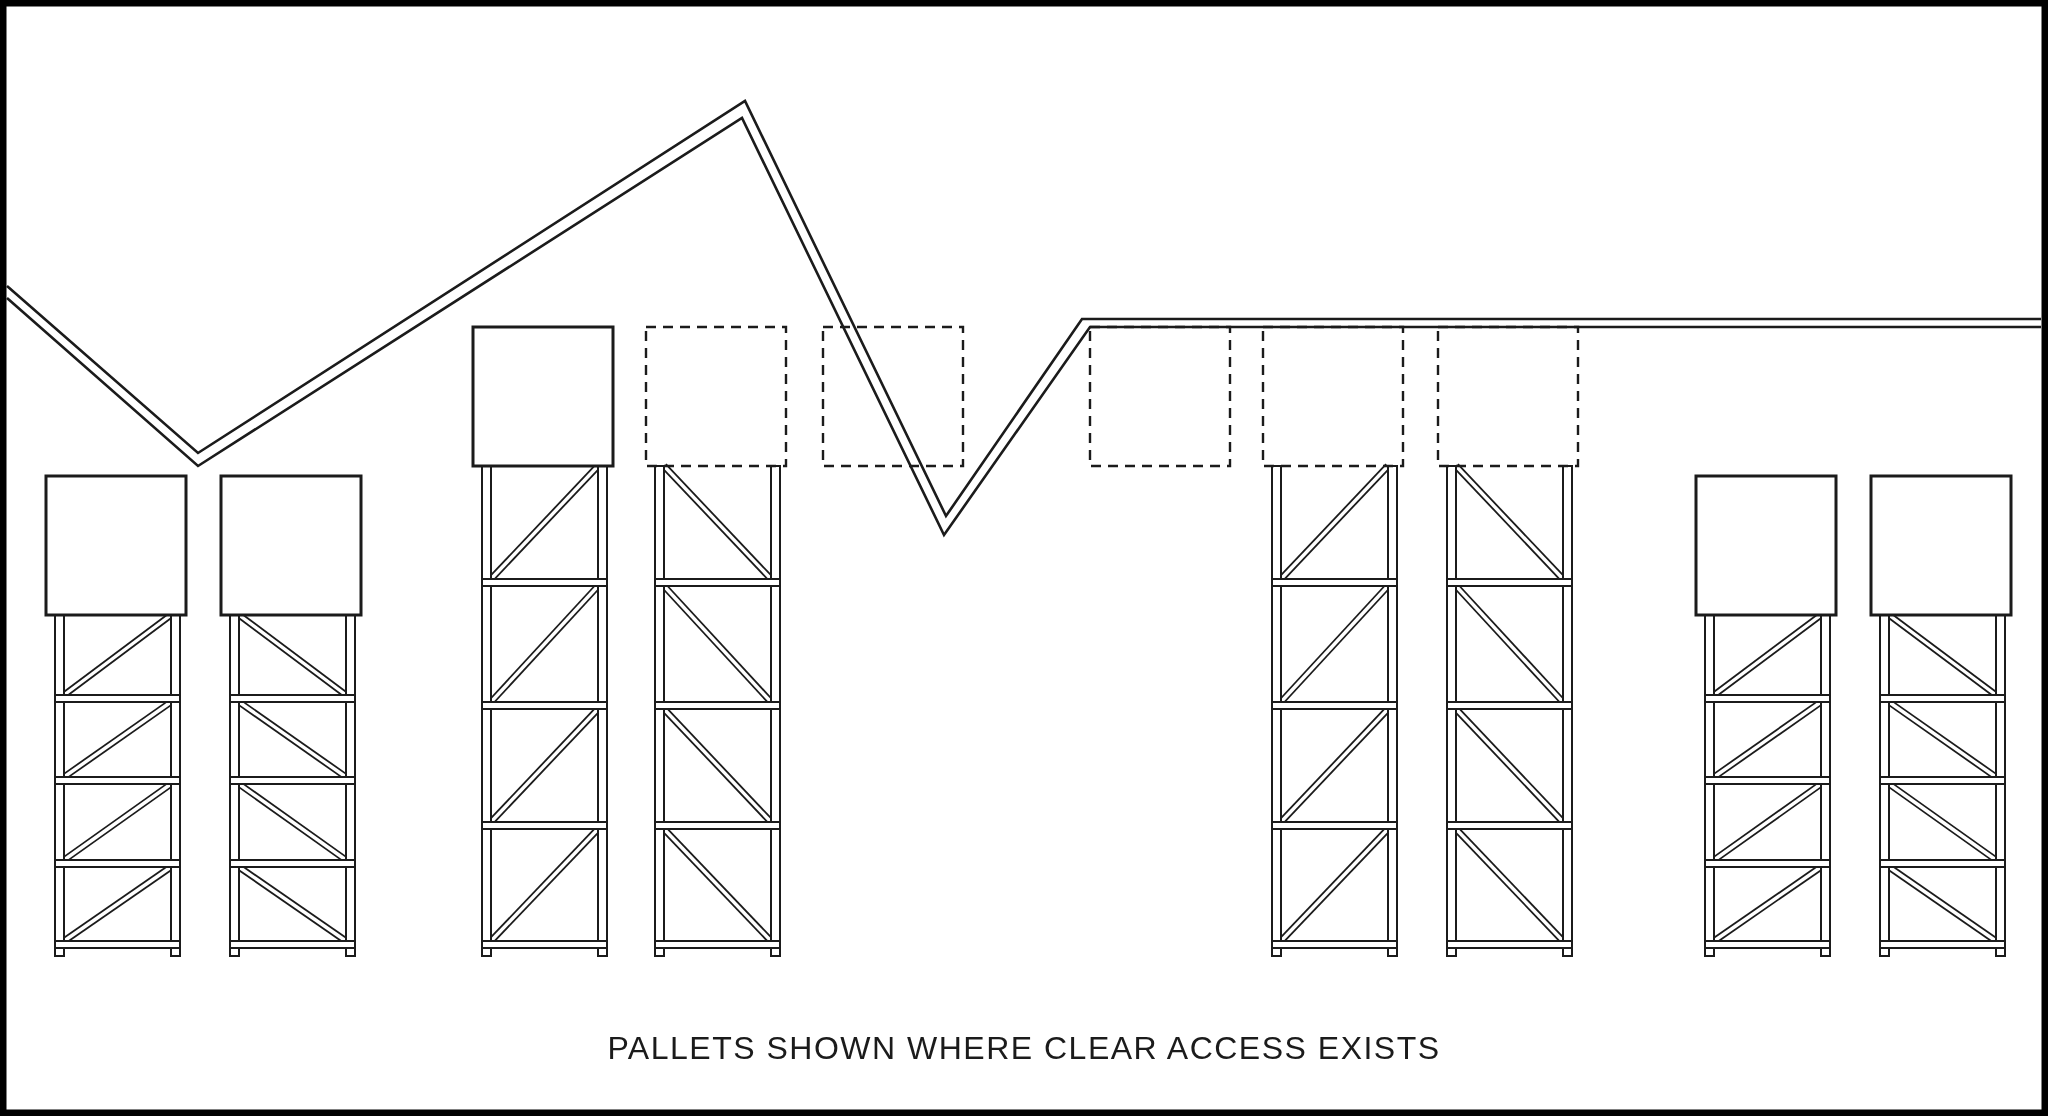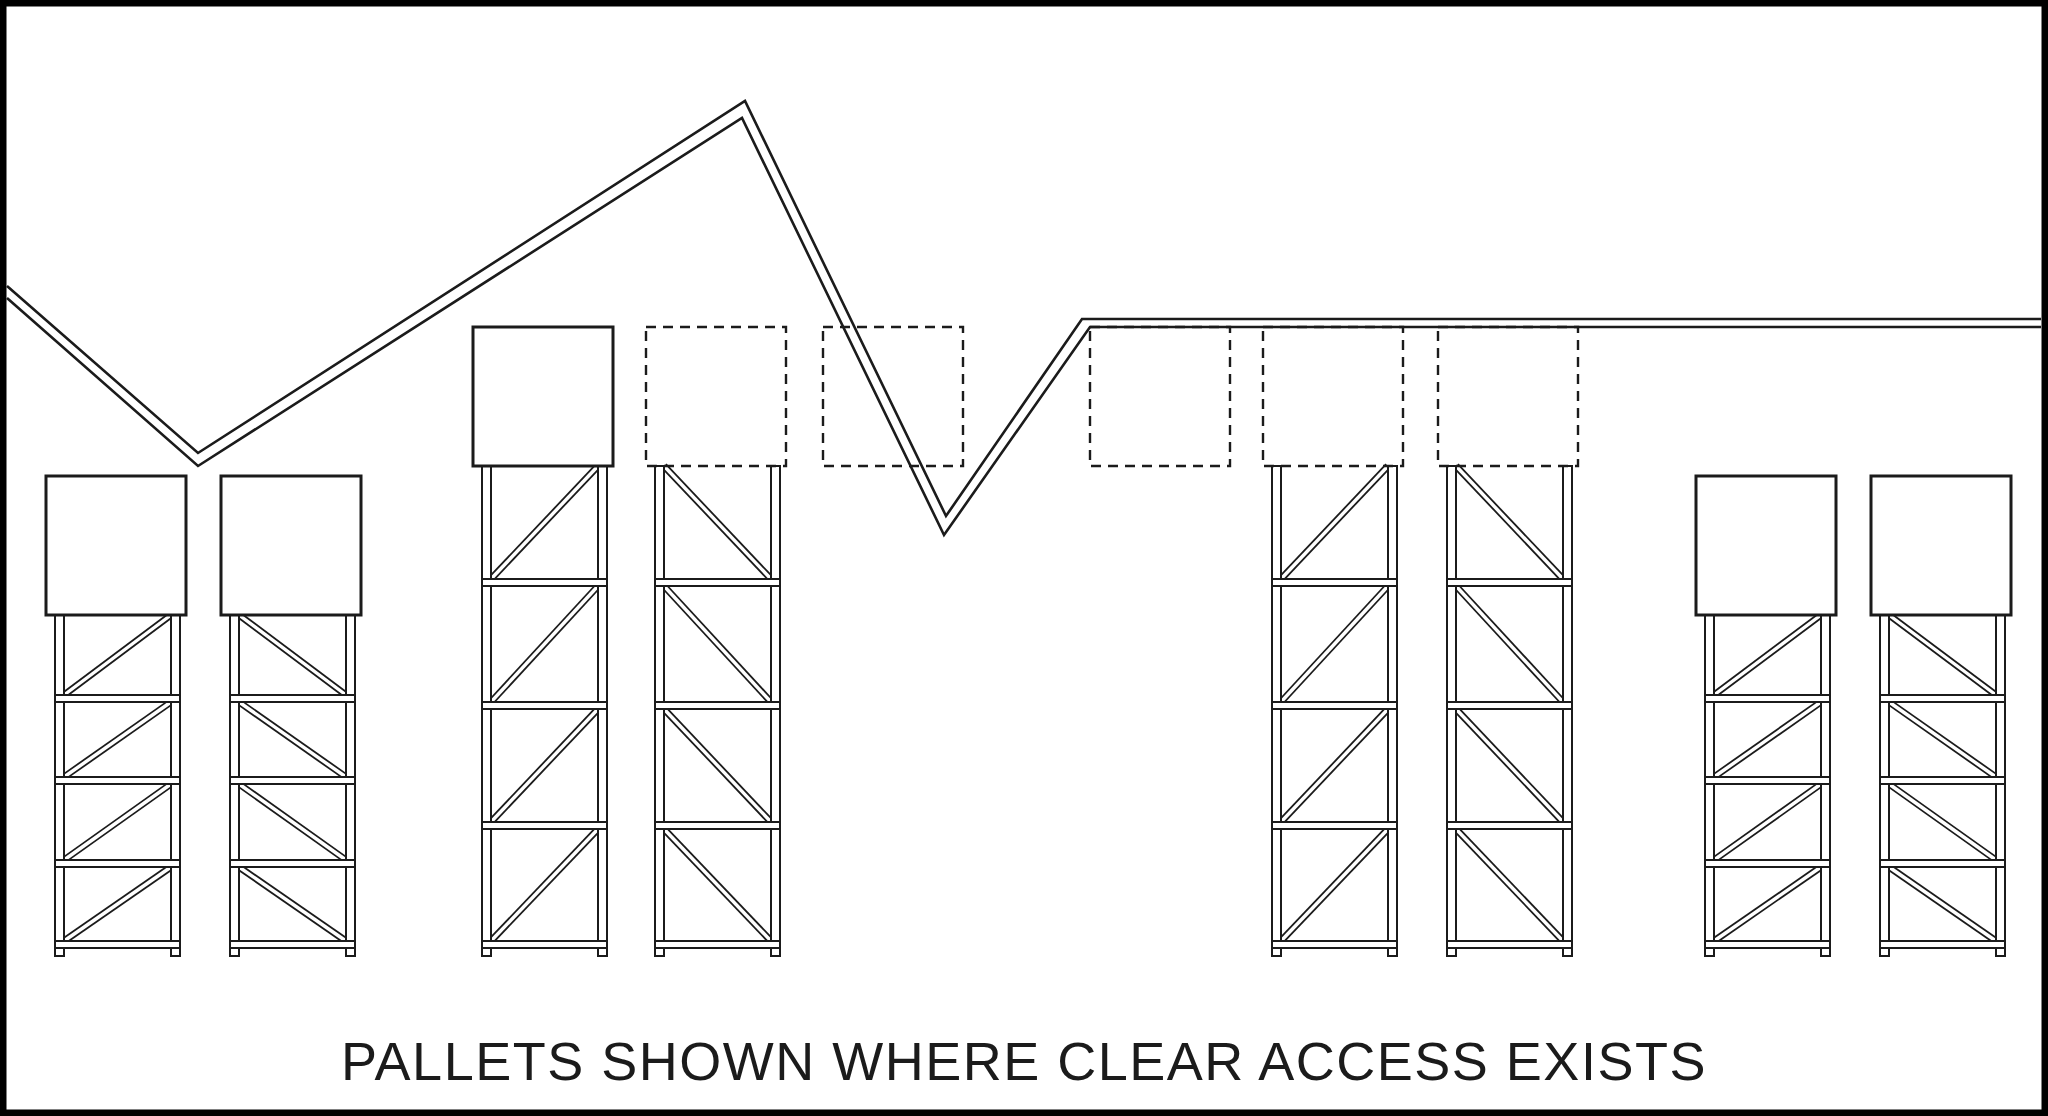--- a/index.html
+++ b/index.html
@@ -10,21 +10,21 @@
     overflow:hidden;
     font-family:"Liberation Sans", sans-serif;
   }
   svg.drawing{position:absolute;left:0;top:0;}
   svg .roofline{fill:none;stroke:#1b1b1b;stroke-width:2.6px;}
   .caption{
     position:absolute;
     left:0;right:0;
     top:1030px;
     text-align:center;
-    font-size:54px;
+    font-size:32px;
     font-weight:500;
     letter-spacing:1.5px;
     color:#1b1b1b;
     white-space:nowrap;
   }
 </style>
 </head>
 <body>
 
 <div class="page">

